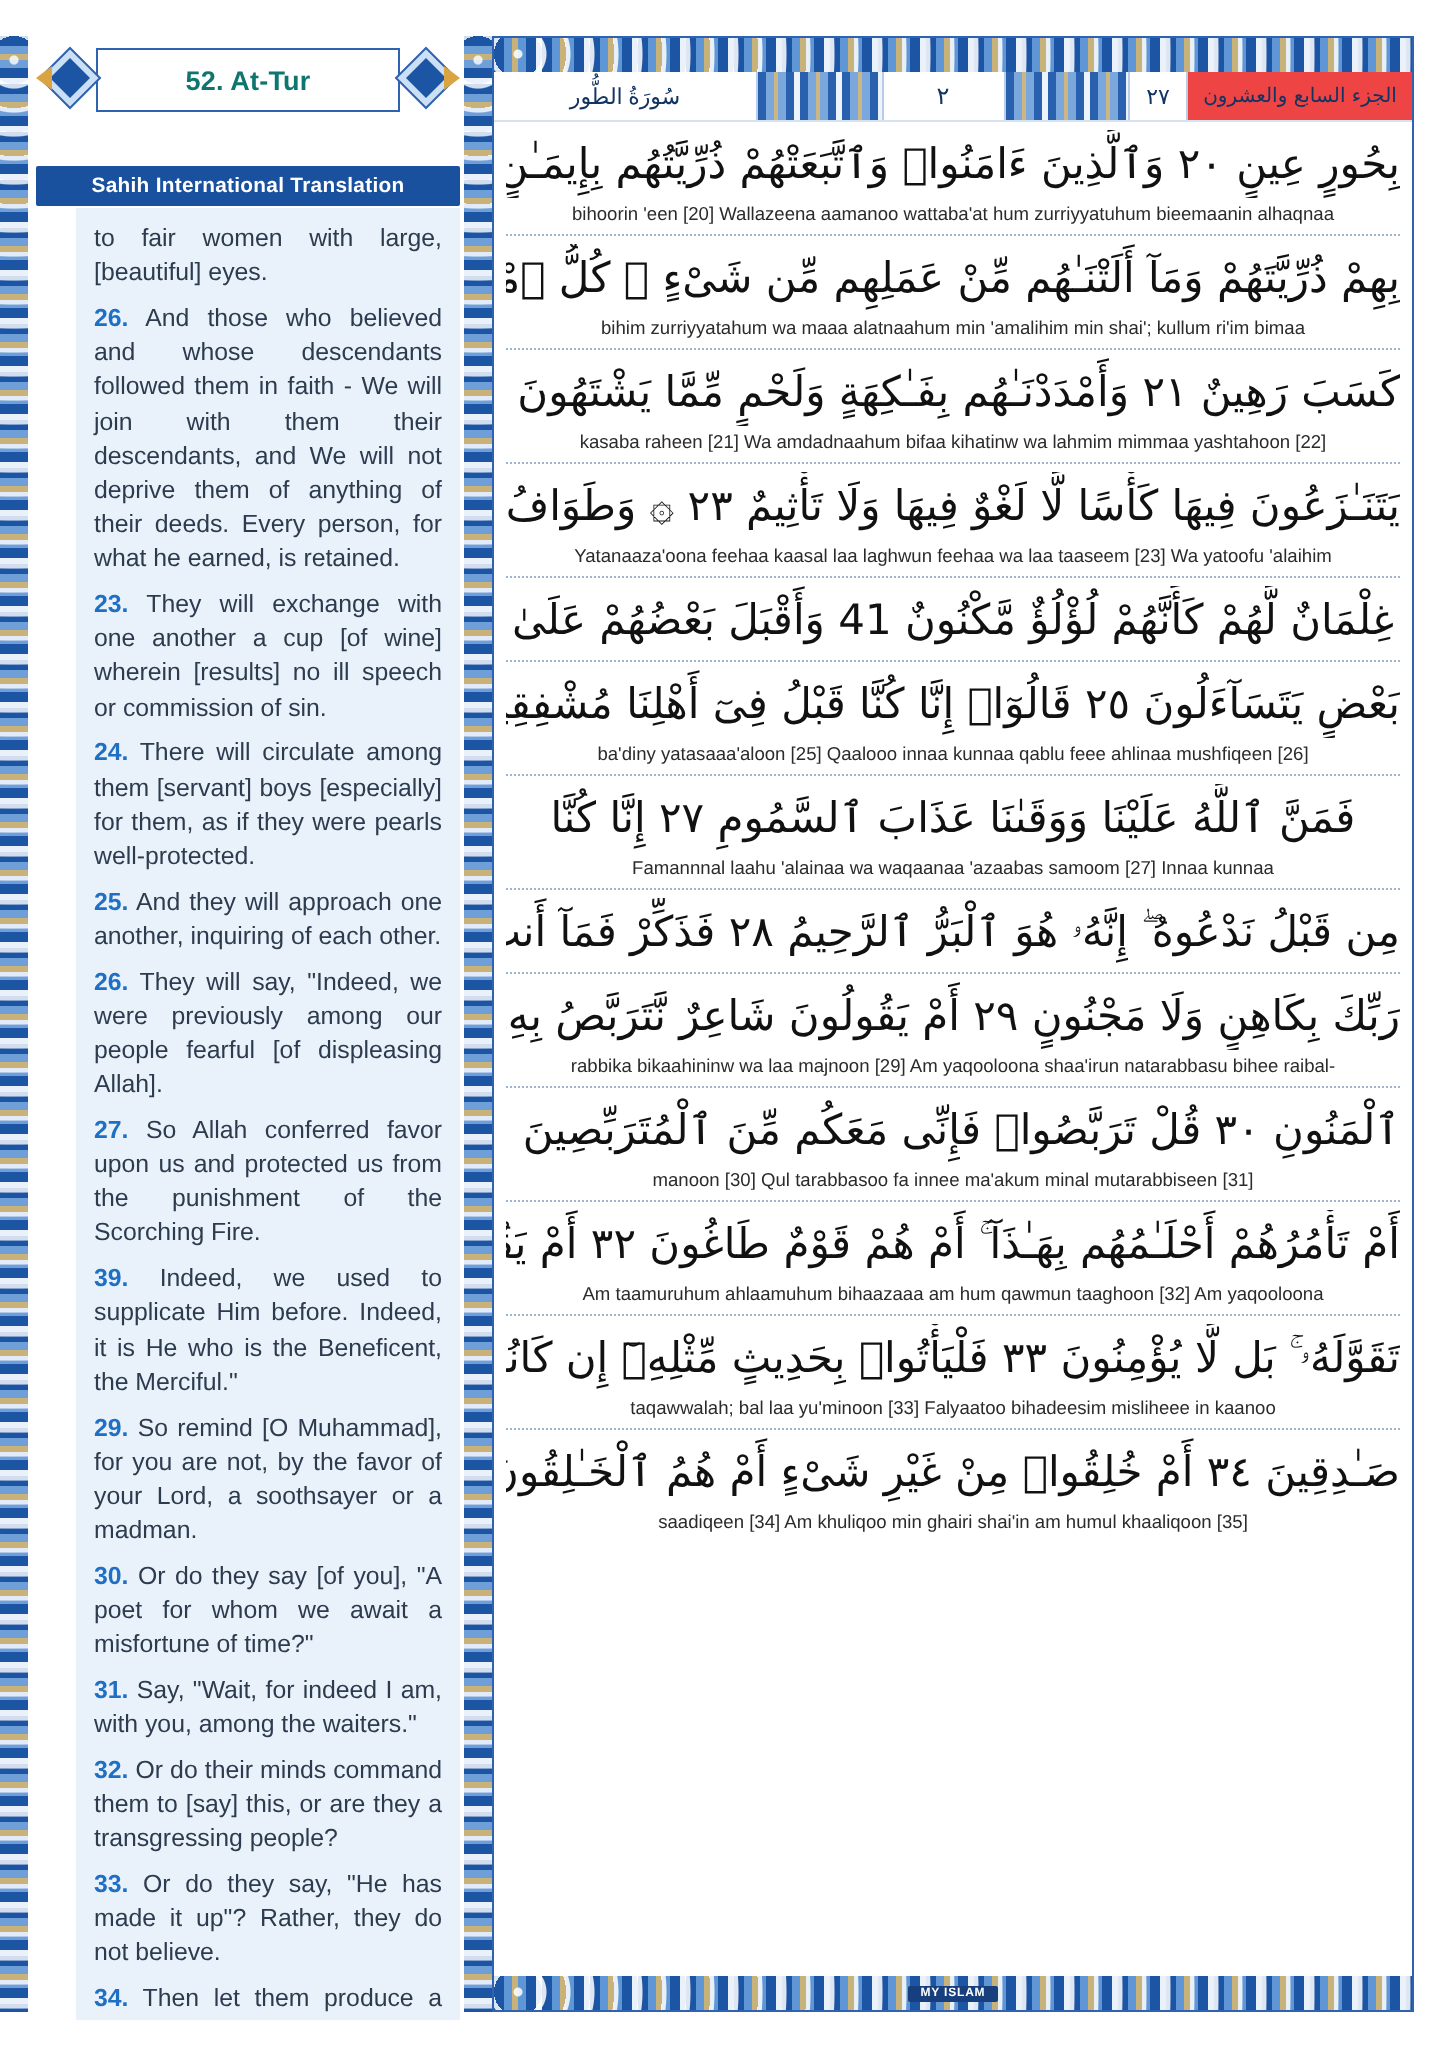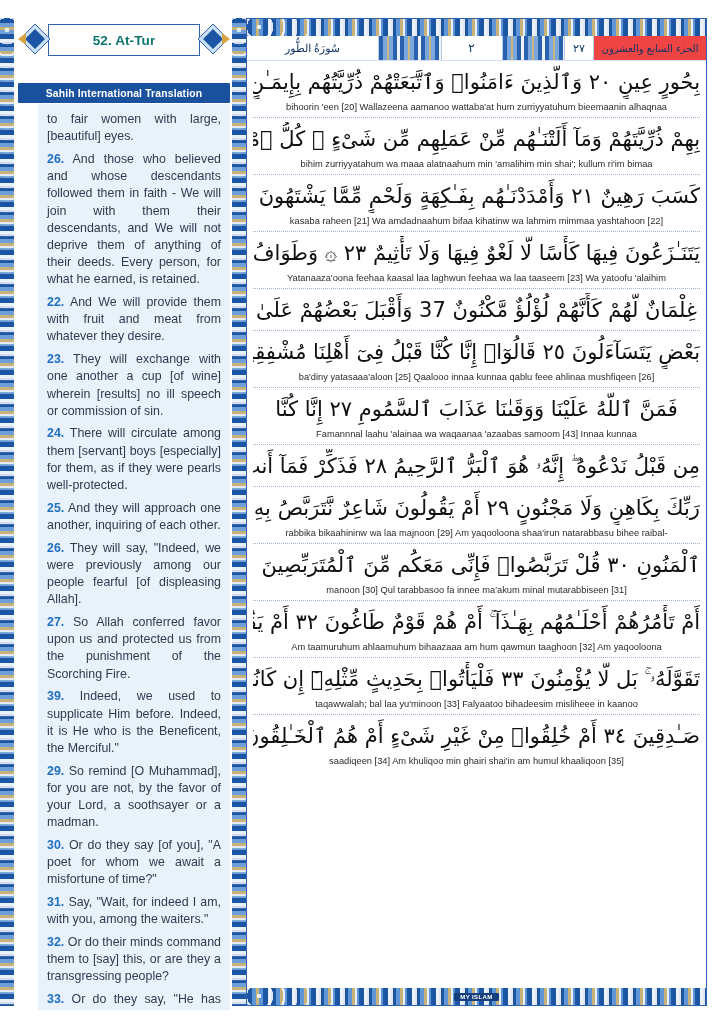--- a/index.html
+++ b/index.html
@@ -226,21 +226,20 @@
         <polygon points="17,7 27,17 17,27 7,17" fill="#1d55a5"></polygon>
         <polygon points="34,17 26,11 26,23" fill="#d9a441"></polygon>
       </svg>
     </div>
 
     <div class="sahih-bar">Sahih International Translation</div>
 
     <div class="trans-body">
       <p class="v-para"><span class="v-num"></span><span>to fair women with large, [beautiful] eyes.</span></p>
       <p class="v-para"><span class="v-num">26.</span><span> And those who believed and whose descendants followed them in faith - We will join with them their descendants, and We will not deprive them of anything of their deeds. Every person, for what he earned, is retained.</span></p>
-      <p class="v-para"><span class="v-num">22.</span><span> And We will provide them with fruit and meat from whatever they desire.</span></p>
       <p class="v-para"><span class="v-num">23.</span><span> They will exchange with one another a cup [of wine] wherein [results] no ill speech or commission of sin.</span></p>
       <p class="v-para"><span class="v-num">24.</span><span> There will circulate among them [servant] boys [especially] for them, as if they were pearls well-protected.</span></p>
       <p class="v-para"><span class="v-num">25.</span><span> And they will approach one another, inquiring of each other.</span></p>
       <p class="v-para"><span class="v-num">26.</span><span> They will say, "Indeed, we were previously among our people fearful [of displeasing Allah].</span></p>
       <p class="v-para"><span class="v-num">27.</span><span> So Allah conferred favor upon us and protected us from the punishment of the Scorching Fire.</span></p>
       <p class="v-para"><span class="v-num">39.</span><span> Indeed, we used to supplicate Him before. Indeed, it is He who is the Beneficent, the Merciful."</span></p>
       <p class="v-para"><span class="v-num">29.</span><span> So remind [O Muhammad], for you are not, by the favor of your Lord, a soothsayer or a madman.</span></p>
       <p class="v-para"><span class="v-num">30.</span><span> Or do they say [of you], "A poet for whom we await a misfortune of time?"</span></p>
       <p class="v-para"><span class="v-num">31.</span><span> Say, "Wait, for indeed I am, with you, among the waiters."</span></p>
       <p class="v-para"><span class="v-num">32.</span><span> Or do their minds command them to [say] this, or are they a transgressing people?</span></p>
@@ -274,29 +273,29 @@
       </div>
       <div class="ayah-block">
         <div class="ar-line">كَسَبَ رَهِينٌ ٢١ وَأَمْدَدْنَـٰهُم بِفَـٰكِهَةٍ وَلَحْمٍ مِّمَّا يَشْتَهُونَ ٢٢</div>
         <div class="tl-line">kasaba raheen  [21]  Wa amdadnaahum bifaa kihatinw wa lahmim mimmaa yashtahoon  [22]</div>
       </div>
       <div class="ayah-block">
         <div class="ar-line">يَتَنَـٰزَعُونَ فِيهَا كَأْسًا لَّا لَغْوٌ فِيهَا وَلَا تَأْثِيمٌ ٢٣ ۞ وَطَوَافُ عَلَيْهِمْ</div>
         <div class="tl-line">Yatanaaza'oona feehaa kaasal laa laghwun feehaa wa laa taaseem  [23]  Wa yatoofu 'alaihim</div>
       </div>
       <div class="ayah-block">
-        <div class="ar-line">غِلْمَانٌ لَّهُمْ كَأَنَّهُمْ لُؤْلُؤٌ مَّكْنُونٌ 37 وَأَقْبَلَ بَعْضُهُمْ عَلَىٰ</div>
+        <div class="ar-line">غِلْمَانٌ لَّهُمْ كَأَنَّهُمْ لُؤْلُؤٌ مَّكْنُونٌ 41 وَأَقْبَلَ بَعْضُهُمْ عَلَىٰ</div>
       </div>
       <div class="ayah-block">
         <div class="ar-line">بَعْضٍ يَتَسَآءَلُونَ ٢٥ قَالُوٓا۟ إِنَّا كُنَّا قَبْلُ فِىٓ أَهْلِنَا مُشْفِقِينَ ٢٦</div>
         <div class="tl-line">ba'diny yatasaaa'aloon  [25]  Qaalooo innaa kunnaa qablu feee ahlinaa mushfiqeen  [26]</div>
       </div>
       <div class="ayah-block">
         <div class="ar-line">فَمَنَّ ٱللَّهُ عَلَيْنَا وَوَقَىٰنَا عَذَابَ ٱلسَّمُومِ ٢٧ إِنَّا كُنَّا</div>
-        <div class="tl-line">Famannnal laahu 'alainaa wa waqaanaa 'azaabas samoom  [43]  Innaa kunnaa</div>
+        <div class="tl-line">Famannnal laahu 'alainaa wa waqaanaa 'azaabas samoom  [27]  Innaa kunnaa</div>
       </div>
       <div class="ayah-block">
         <div class="ar-line">مِن قَبْلُ نَدْعُوهُ ۖ إِنَّهُۥ هُوَ ٱلْبَرُّ ٱلرَّحِيمُ ٢٨ فَذَكِّرْ فَمَآ أَنتَ بِنِعْمَتِ</div>
       </div>
       <div class="ayah-block">
         <div class="ar-line">رَبِّكَ بِكَاهِنٍ وَلَا مَجْنُونٍ ٢٩ أَمْ يَقُولُونَ شَاعِرٌ نَّتَرَبَّصُ بِهِۦ رَيْبَ</div>
         <div class="tl-line">rabbika bikaahininw wa laa majnoon  [29]  Am yaqooloona shaa'irun natarabbasu bihee raibal-</div>
       </div>
       <div class="ayah-block">
         <div class="ar-line">ٱلْمَنُونِ ٣٠ قُلْ تَرَبَّصُوا۟ فَإِنِّى مَعَكُم مِّنَ ٱلْمُتَرَبِّصِينَ ٣١</div>

